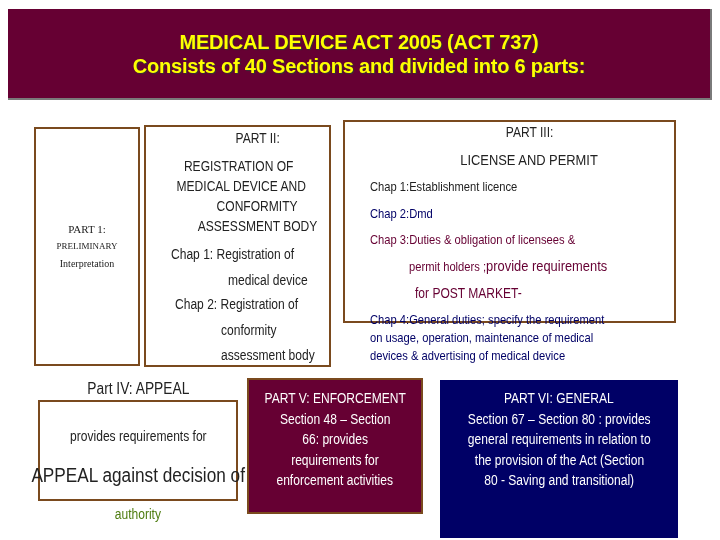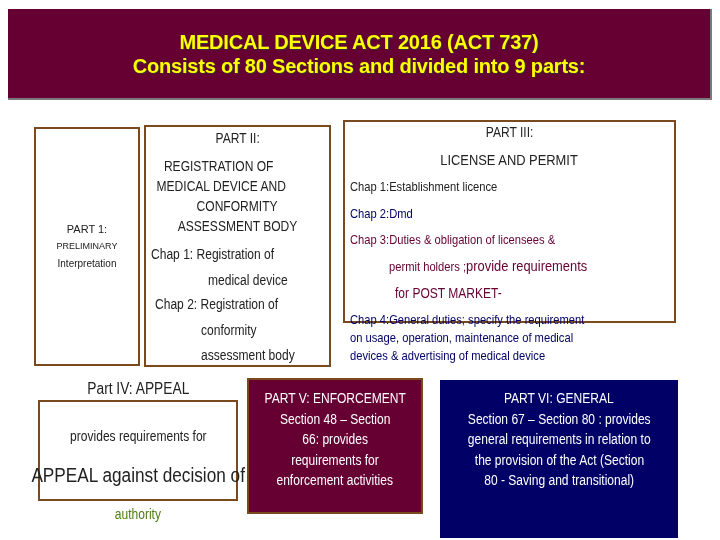--- a/index.html
+++ b/index.html
@@ -1,38 +1,38 @@
 <!DOCTYPE html>
 <html><head>
 <meta charset="utf-8">
 <style>
   html,body{margin:0;padding:0;}
   body{width:720px;height:540px;background:#ffffff;position:relative;overflow:hidden;font-family:"Liberation Sans Narrow","Liberation Sans",sans-serif;}
   .abs{position:absolute;box-sizing:border-box;}
   .header{left:8px;top:9px;width:704px;height:91px;background:#660033;border-right:2px solid #7a7a7a;border-bottom:2px solid #7a7a7a;display:flex;flex-direction:column;align-items:center;justify-content:center;}
   .header .t{font-family:"Liberation Sans",sans-serif;font-weight:bold;color:#ffff00;font-size:20px;line-height:24px;text-shadow:1px 1px 1px #333;letter-spacing:-0.2px;}
   .box{border:2px solid #7a4a1e;background:#fff;color:#222;}
-  .p1{left:34px;top:127px;width:106px;height:239px;display:flex;flex-direction:column;align-items:center;justify-content:center;font-family:Liberation Sans, sans-serif;font-size:10px;line-height:17px;color:#222;}
+  .p1{left:34px;top:127px;width:106px;height:239px;display:flex;flex-direction:column;align-items:center;justify-content:center;font-family:Liberation Serif, serif;font-size:10px;line-height:17px;color:#222;}
   .p2{left:144px;top:125px;width:187px;height:242px;font-size:14px;color:#222;}
   .p3{left:343px;top:120px;width:333px;height:203px;font-size:13px;}
   .p4{left:38px;top:400px;width:200px;height:101px;display:flex;flex-direction:column;align-items:center;justify-content:center;text-align:center;gap:22px;}
   .p5{left:247px;top:378px;width:176px;height:136px;background:#660033;border:2px solid #7a4a1e;color:#fff;text-align:center;font-size:14px;line-height:20.5px;padding-top:8px;}
   .p6{left:440px;top:380px;width:238px;height:158px;background:#000066;color:#fff;text-align:center;font-size:14px;line-height:20.5px;padding-top:8px;}
   .cond{display:inline-block;transform:scaleX(0.86);transform-origin:center;white-space:nowrap;}
   .condl{display:inline-block;transform:scaleX(0.86);transform-origin:left;white-space:nowrap;}
-  .line{position:absolute;white-space:nowrap;}
+  .line{position:absolute;white-space:nowrap;margin-left:20px;}
   .blue{color:#000066;}
   .maroon{color:#660033;}
 </style>
 </head>
 <body>
 
 <div class="abs header">
-  <div class="t">MEDICAL DEVICE ACT 2016 (ACT 737)</div>
-  <div class="t">Consists of 80 Sections and divided into 9 parts:</div>
+  <div class="t">MEDICAL DEVICE ACT 2005 (ACT 737)</div>
+  <div class="t">Consists of 40 Sections and divided into 6 parts:</div>
 </div>
 
 <div class="abs box p1">
   <div style="font-size:11px;">PART 1:</div>
   <div style="font-size:9px;">PRELIMINARY</div>
   <div style="font-size:10px;">Interpretation</div>
 </div>
 
 <div class="abs box p2">
   <div class="line" style="left:0;width:183px;text-align:center;top:3px;"><span class="cond">PART II:</span></div>

